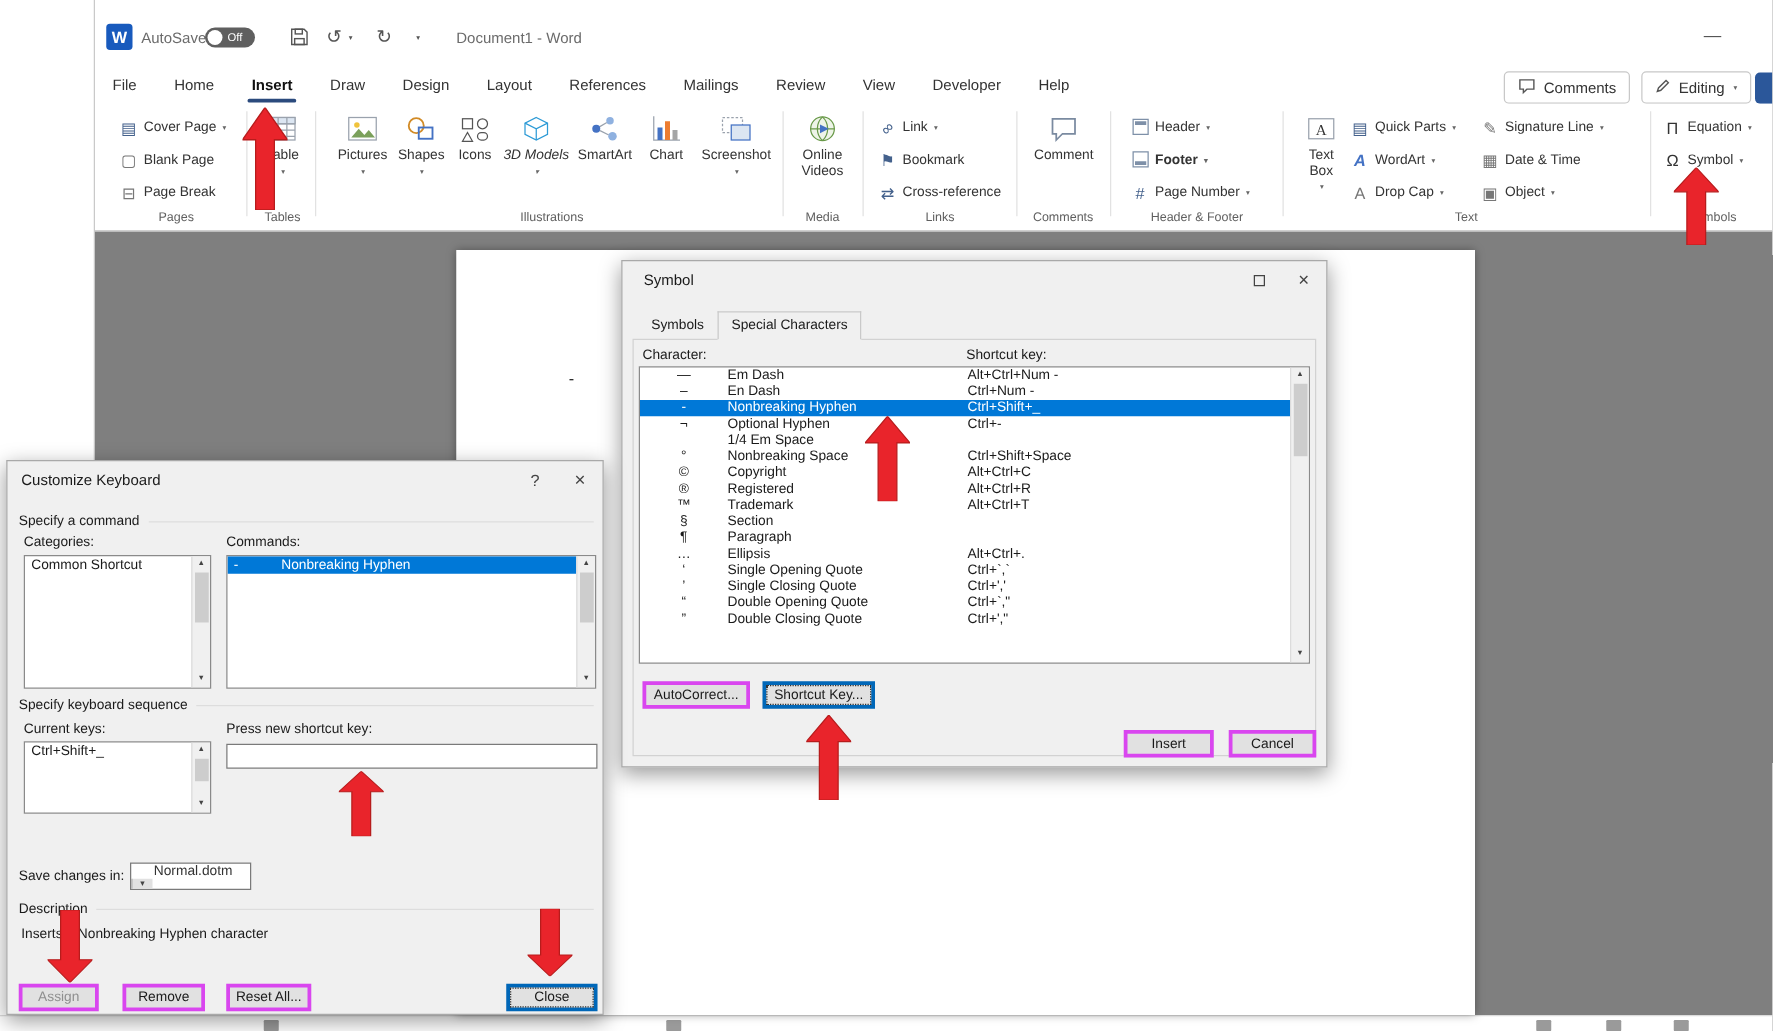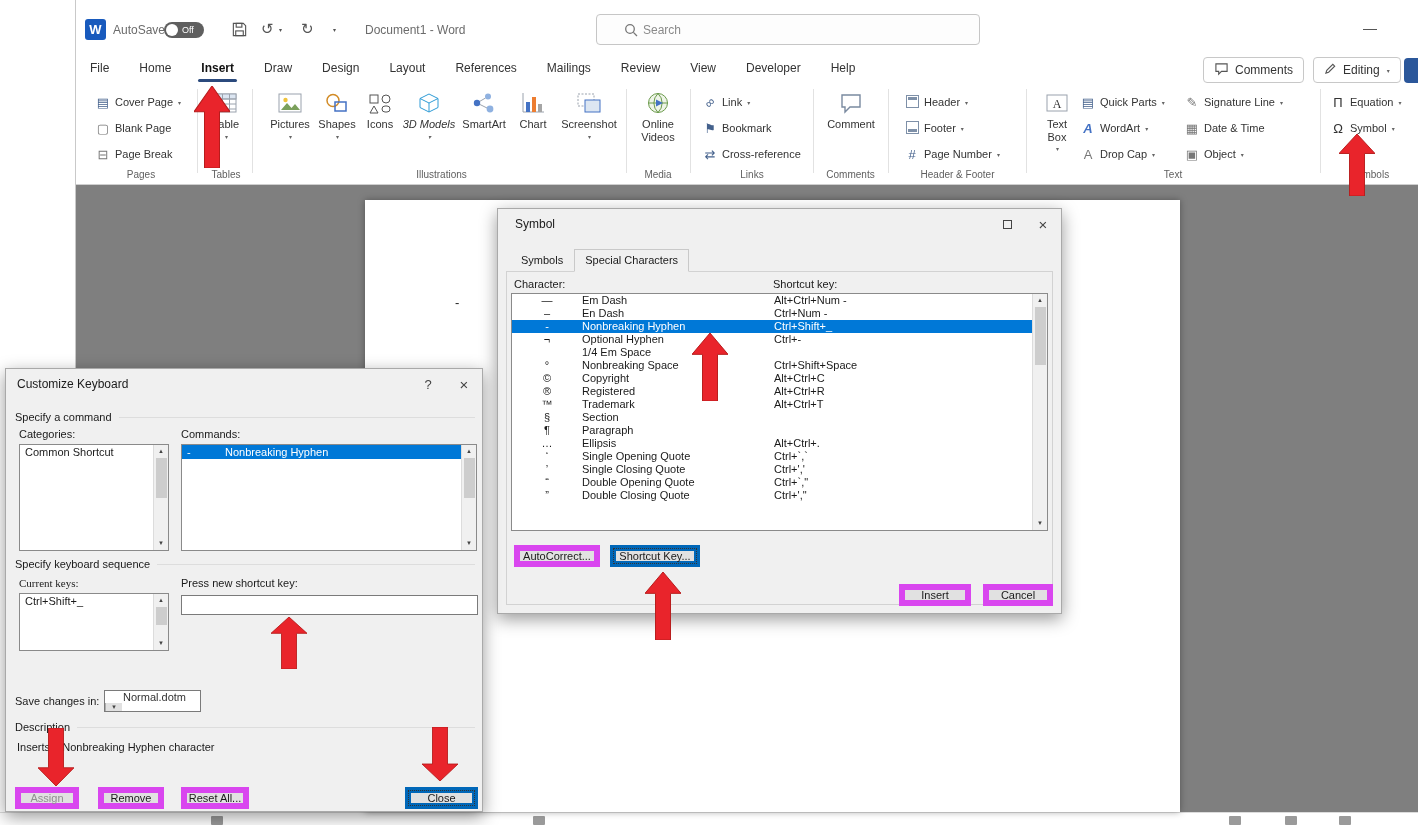--- a/index.html
+++ b/index.html
@@ -64,21 +64,21 @@
   .sar { font-size:6px; color:#444; line-height:9px; }
   .sthumb { width:11px; background:#cdcdcd; margin:2px 0 auto; }
   .srow { display:flex; height:13px; line-height:13px; font-size:11px; color:#1a1a1a; }
   .srow.selected { background:#0078d7; color:#fff; }
   .c-char { width:70px; text-align:center; }
   .c-name { width:192px; }
   .c-short { flex:1; }
   .lrow { display:flex; height:14px; line-height:14px; font-size:11px; color:#1a1a1a; padding-left:5px; }
   .lrow.selected { background:#0078d7; color:#fff; }
   .cmd-char { width:38px; }
-  .btn { position:absolute; display:flex; align-items:center; justify-content:center; background:#e1e1e1; border:6px solid #d946ef; font-size:11px; color:#1a1a1a; }
+  .btn { position:absolute; display:flex; align-items:center; justify-content:center; background:#e1e1e1; border:3px solid #d946ef; font-size:11px; color:#1a1a1a; }
   .btn.default { border-color:#0067b8; outline:1px dotted #333; outline-offset:-4px; }
   .btn.disabled { color:#8f8f8f; }
   .sect { position:absolute; display:flex; align-items:center; gap:7px; font-size:11px; color:#1a1a1a; }
   .hline { flex:1; height:1px; background:#ddd; }
   .txtin { position:absolute; border:1px solid #7a7a7a; background:#fff; font:11px "Liberation Sans", sans-serif; padding:0 4px; }
   .combo { position:absolute; background:#fff; border:1px solid #7a7a7a; display:flex; align-items:center; font-size:11px; }
   .combo-val { flex:1; padding-left:4px; }
   .combo-btn { width:17px; align-self:stretch; background:#e1e1e1; border-left:1px solid #adadad; display:flex; align-items:center; justify-content:center; font-size:7px; color:#444; }
 
   .arrow { position:absolute; z-index:100; }
@@ -107,27 +107,20 @@
   <span class="tb-ic" style="left:231px; top:21px;"><svg width="17" height="17" viewBox="0 0 18 18">
         <path d="M2.5 2.5 H13 L15.5 5 V15.5 H2.5 Z" fill="none" stroke="#555" stroke-width="1.2"></path>
         <rect x="5.5" y="2.5" width="6" height="4" fill="none" stroke="#555" stroke-width="1.2"></rect>
         <rect x="5" y="10.5" width="8" height="5" fill="none" stroke="#555" stroke-width="1.2"></rect>
       </svg></span>
   <span class="tb-ic" style="left:261px; top:20px; font-size:15px;">↺</span>
   <span class="tb-ic" style="left:279px; top:26px; font-size:6px;">▾</span>
   <span class="tb-ic" style="left:301px; top:20px; font-size:15px;">↻</span>
   <span class="tb-ic" style="left:333px; top:26px; font-size:6px;">▾</span>
   <span class="tb-text" style="left:365px; top:23px;">Document1 - Word</span>
-  <div class="searchbox">
-    <span style="position:absolute; left:27px; top:8px;"><svg width="14" height="14" viewBox="0 0 14 14">
-          <circle cx="6" cy="6" r="4.3" fill="none" stroke="#777" stroke-width="1.3"></circle>
-          <path d="M9.4 9.4 L13 13" stroke="#777" stroke-width="1.3"></path>
-        </svg></span>
-    <span class="ph" style="margin-left:18px;">Search</span>
-  </div>
   <span class="tb-ic" style="left:1363px; top:20px; font-size:14px;">—</span>
 
   <div class="rtabs">
 
       <div class="rtab">File</div>
 
       <div class="rtab">Home</div>
 
       <div class="rtab selected">Insert</div>
 
@@ -318,21 +311,21 @@
     </div>
     <div class="glabel">Comments</div>
   </div>
 
   <div class="rgroup" style="left:890px; width:135px;">
     <div class="small-btn" style="left:14px; top:7px;">
       <span class="gi"><span class="mi mi-h"></span></span>
       <span>Header</span>
       <span class="chev">▾</span>
     </div>
-    <div class="small-btn" style="left:14px; top:33px;">
+    <div class="small-btn" style="left:14px; top:33px;font-weight:bold;">
       <span class="gi"><span class="mi mi-f"></span></span>
       <span>Footer</span>
       <span class="chev">▾</span>
     </div>
     <div class="small-btn" style="left:14px; top:59px;">
       <span class="gi c1">#</span>
       <span>Page Number</span>
       <span class="chev">▾</span>
     </div>
     <div class="glabel">Header &amp; Footer</div>
@@ -578,21 +571,21 @@
         <span class="sar">▲</span>
         <span class="sthumb" style="height:40px;"></span>
         <span class="sar">▼</span>
       </div>
     </div>
 
     <div class="sect" style="left:9px; top:189px; width:460px;">
       <span>Specify keyboard sequence</span>
         <span class="hline"></span>
     </div>
-    <span class="dlbl" style="left:13px; top:208px;font-family:Liberation Serif, serif;">Current keys:</span>
+    <span class="dlbl" style="left:13px; top:208px;">Current keys:</span>
     <span class="dlbl" style="left:175px; top:208px;">Press new shortcut key:</span>
 
     <div class="listbox" style="left:13px; top:224px; width:150px; height:58px;">
       <div style="margin-right:15px;">
 
           <div class="lrow">
             <span>Ctrl+Shift+_</span>
           </div>
         </div>
       <div class="vscroll">

